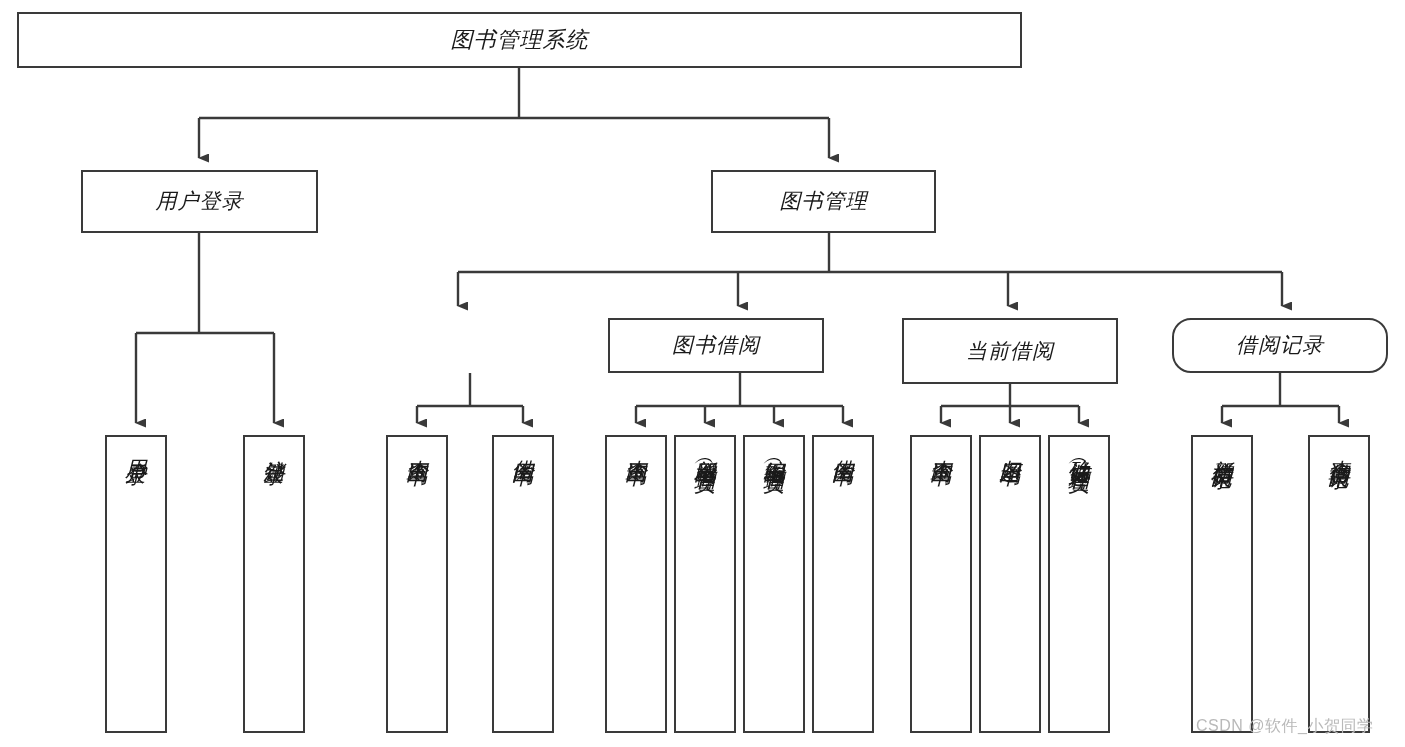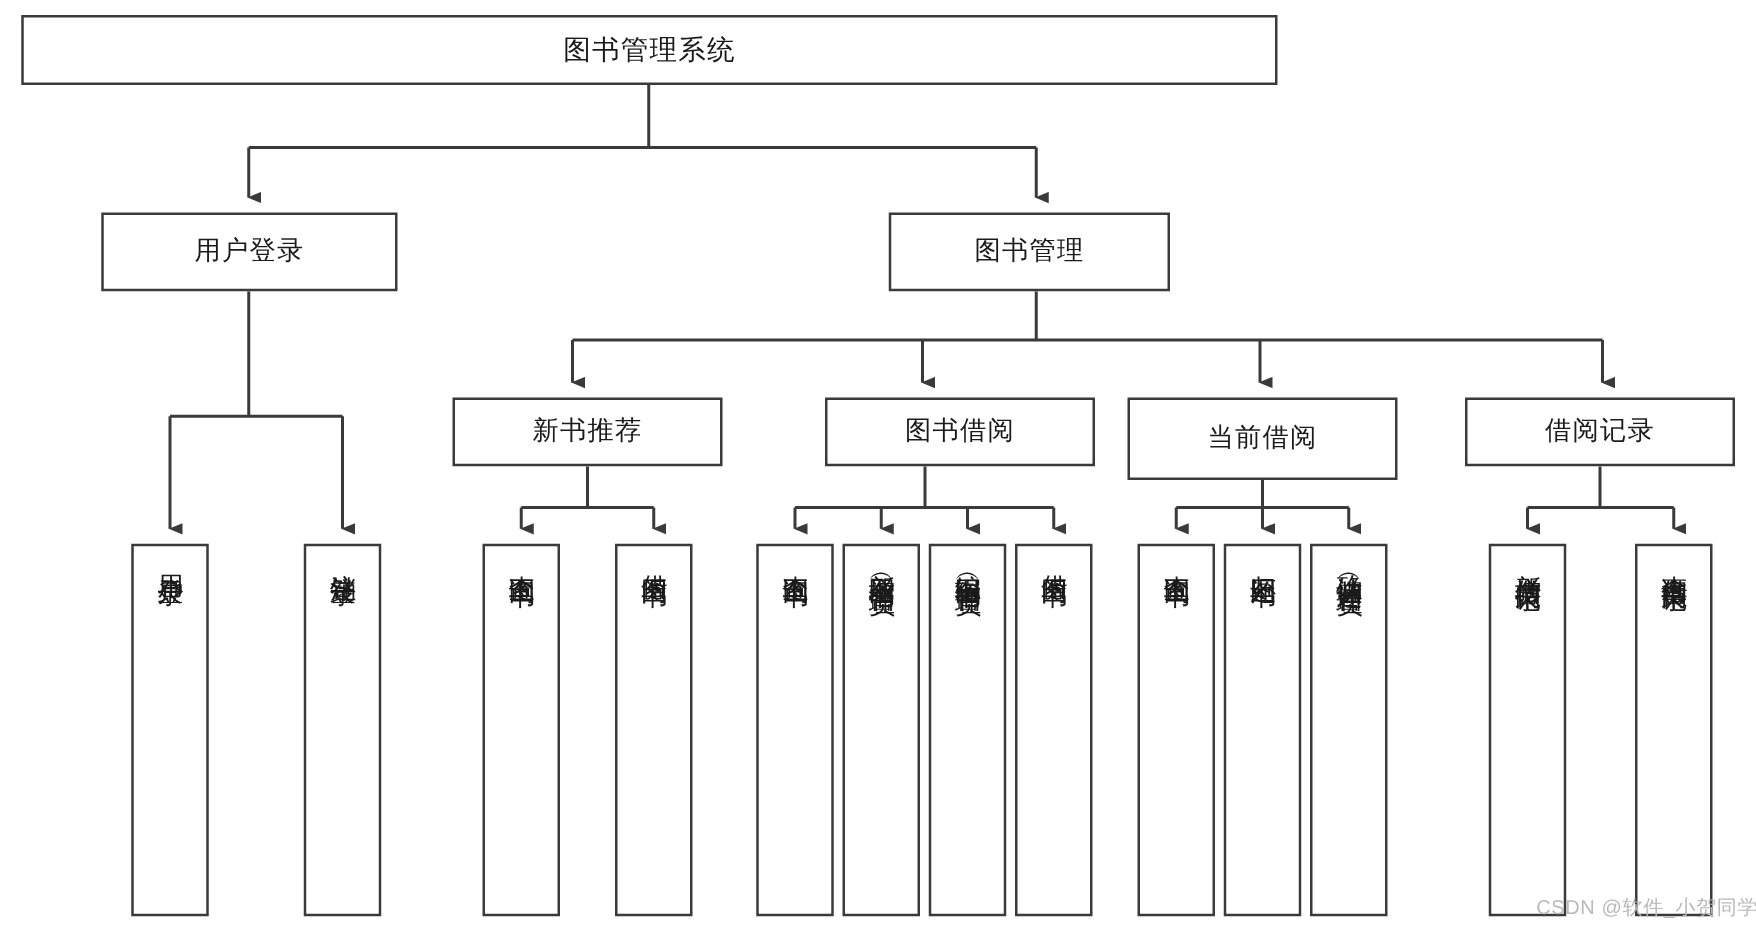--- a/index.html
+++ b/index.html
@@ -27,20 +27,21 @@
   }
   .node {
     position: absolute;
     box-sizing: border-box;
     background: #ffffff;
     border: 2px solid #3a3a3a;
     display: flex;
     align-items: center;
     justify-content: center;
     color: #1a1a1a;
+    font-style: italic;
   }
   .node-label {
     display: block;
     text-align: center;
     line-height: 1.15;
   }
   
   .node.horiz .node-label {
     font-size: 21px;
     letter-spacing: 1px;
@@ -64,21 +65,20 @@
     letter-spacing: 2px;
     white-space: nowrap;
   }
   .watermark {
     position: absolute;
     color: #b9b9b9;
     font-size: 16px;
     white-space: nowrap;
     letter-spacing: 0.5px;
     pointer-events: none;
-    margin-left: 33px;
   }
 </style>
 </head>
 <body>
 
 <div id="diagram-root">
 
   <svg id="diagram-svg" viewBox="0 0 1405 747" xmlns="http://www.w3.org/2000/svg">
     <defs>
       <marker id="arrowhead" markerWidth="10" markerHeight="12" refX="4.5" refY="10" orient="auto" markerUnits="userSpaceOnUse">
@@ -134,33 +134,30 @@
   </div>
 
   <div class="node horiz" style="left:81px; top:170px; width:237px; height:63px;">
     <span class="node-label">用户登录</span>
   </div>
 
   <div class="node horiz" style="left:711px; top:170px; width:225px; height:63px;">
     <span class="node-label">图书管理</span>
   </div>
 
-  <div class="node horiz" style="left:362px; top:318px; width:216px; height:55px;">
-    <span class="node-label">新书推荐</span>
-  </div>
-
-  <div class="node horiz" style="left:660px; top:318px; width:216px; height:55px;">
+
+  <div class="node horiz" style="left:608px; top:318px; width:216px; height:55px;">
     <span class="node-label">图书借阅</span>
   </div>
 
   <div class="node horiz" style="left:902px; top:318px; width:216px; height:66px;">
     <span class="node-label">当前借阅</span>
   </div>
 
-  <div class="node horiz" style="left:1172px; top:318px; width:216px; height:55px;">
+  <div class="node horiz" style="left:1172px; top:318px; width:216px; height:55px;border-radius:19px;">
     <span class="node-label">借阅记录</span>
   </div>
 
   <div class="node leaf" style="left:105px; top:435px; width:62px; height:298px;">
     <span class="node-label">用户登录</span>
   </div>
 
   <div class="node leaf" style="left:243px; top:435px; width:62px; height:298px;">
     <span class="node-label">注销登录</span>
   </div>

